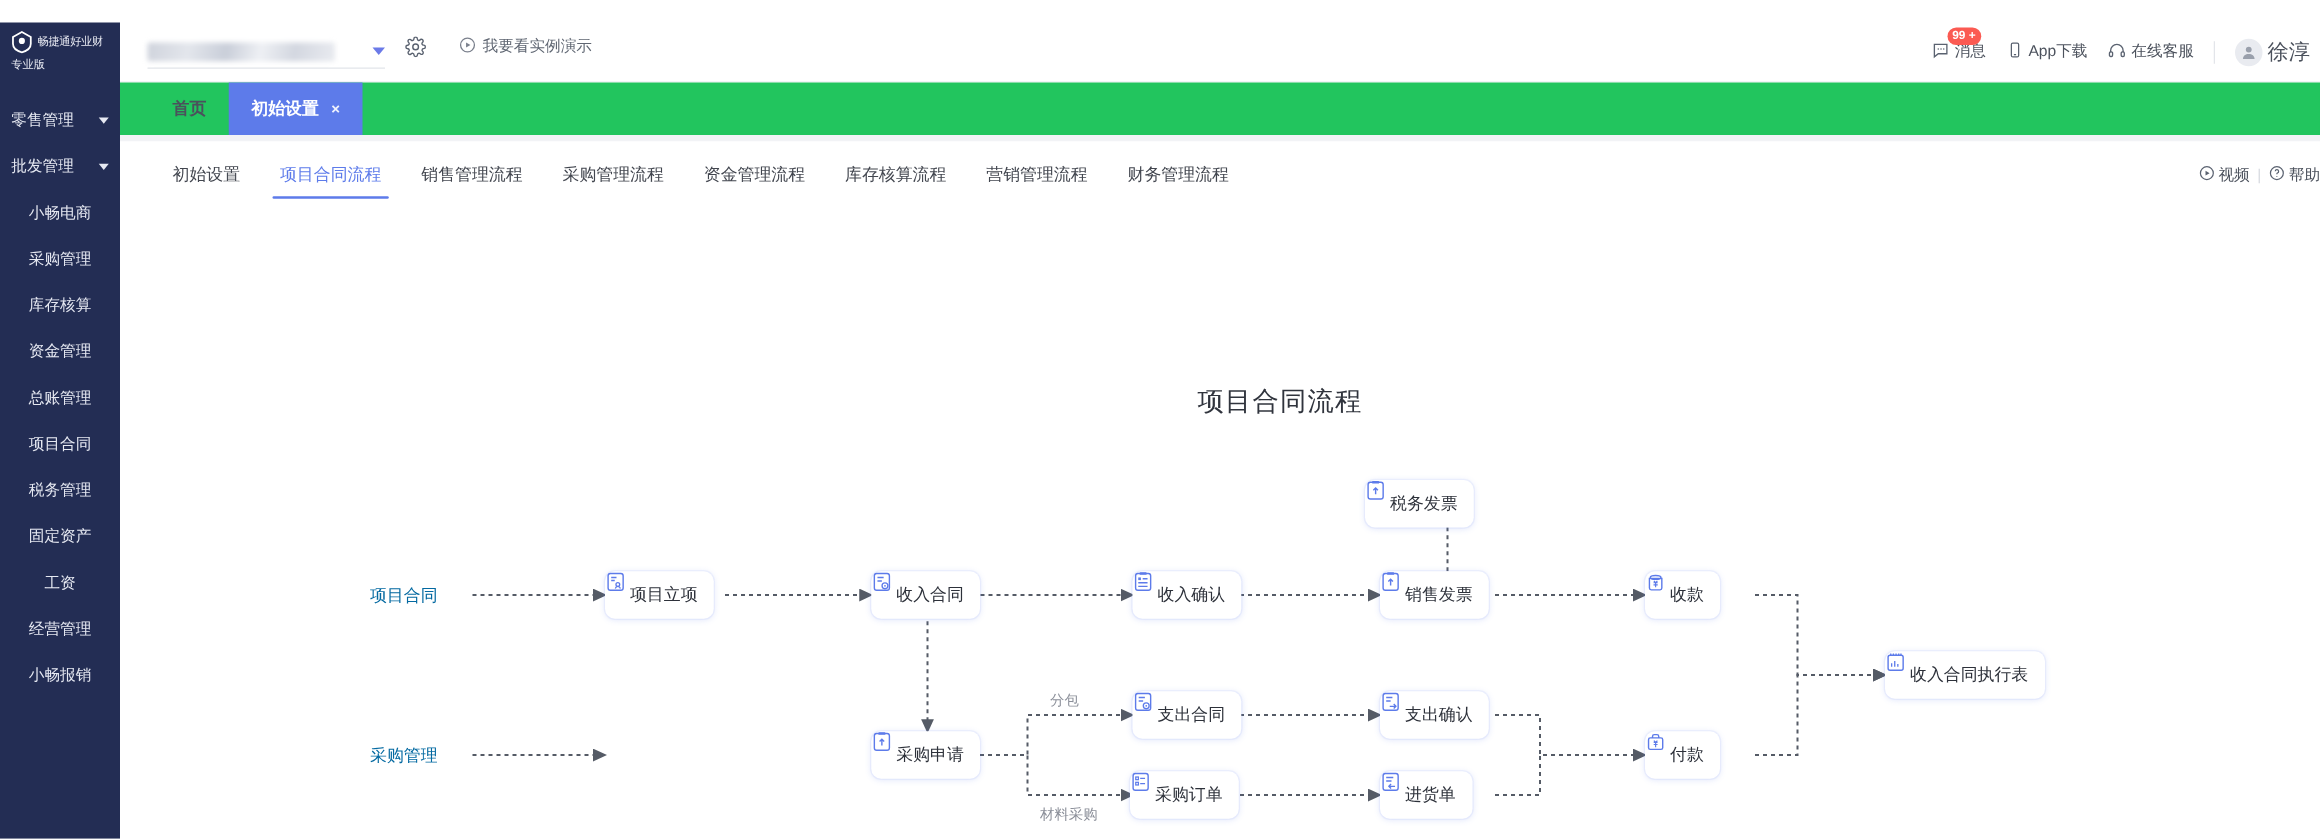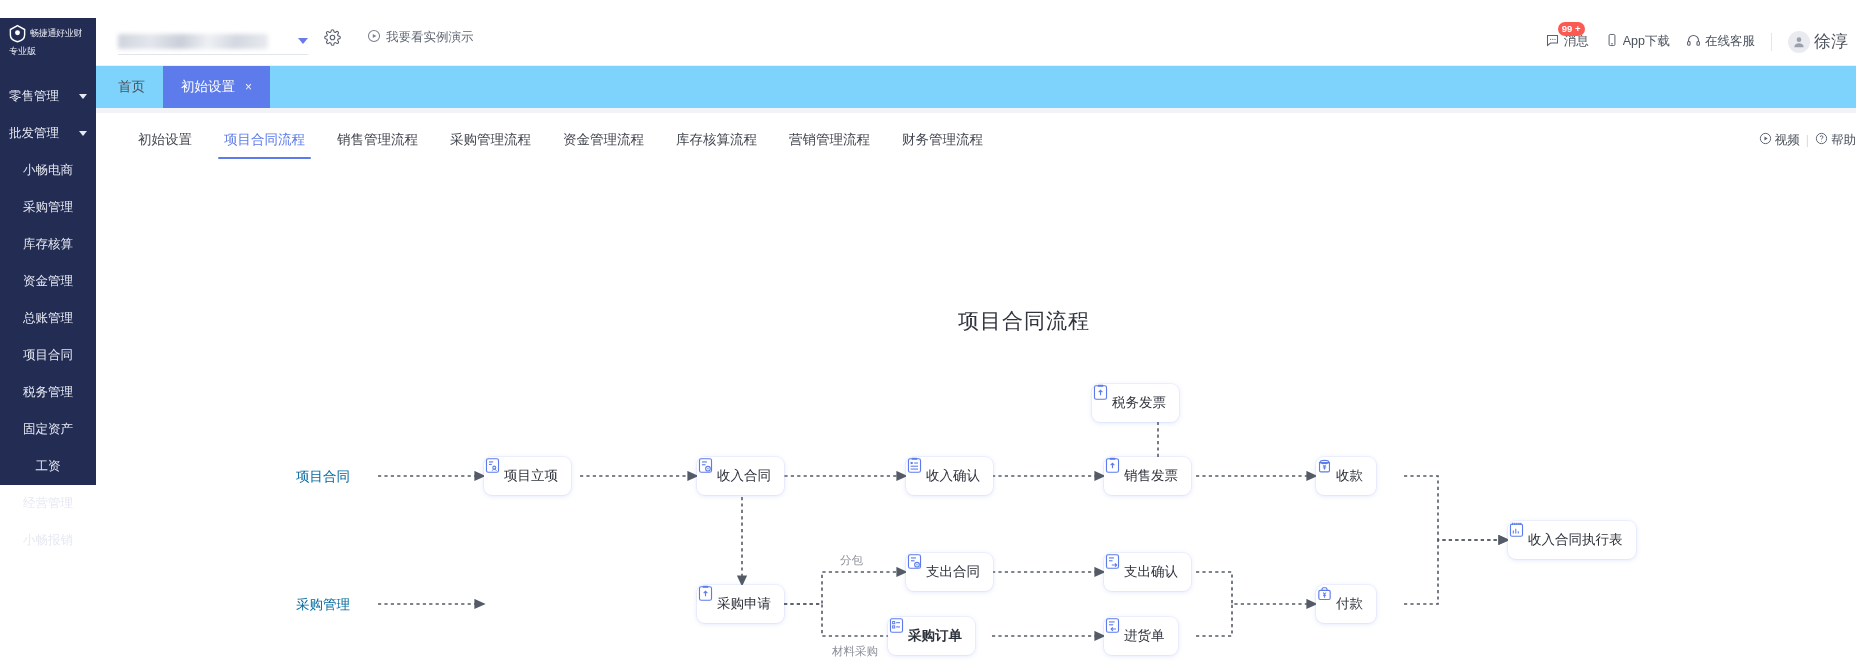--- a/index.html
+++ b/index.html
@@ -2,21 +2,21 @@
 <html><head>
 <meta charset="utf-8">
 <style>
   * { box-sizing: border-box; margin:0; padding:0; }
   html,body { width:1856px; height:671px; overflow:hidden; background:#fff;
     font-family:"Liberation Sans","DejaVu Sans",sans-serif; }
 
   .app { position:relative; width:1856px; height:671px; background:#fff; }
 
   
-  .sidebar { position:absolute; left:0; top:18px; width:96px; height:467px;
+  .sidebar { position:absolute; left:0; top:18px; width:96px; height:653px;
     background:#232d54; color:#fff;font-family:Liberation Mono, monospace; }
   .brand { height:48px; padding:6px 6px 0 8px; }
   .brand-row { display:flex; align-items:center; gap:3px; }
   .logo-mark { width:19px; height:19px; flex:none; position:relative; }
   .logo-mark svg { display:block; }
   .brand-name { font-size:9px; letter-spacing:-0.3px; color:#e8eaf2; white-space:nowrap;
     overflow:hidden; }
   .brand-sub { font-size:9px; color:#e8eaf2; margin-top:2px; padding-left:1px; }
 
   .nav { margin-top:12px; }
@@ -45,22 +45,22 @@
     cursor:pointer; position:relative; }
   .badge { position:absolute; left:13px; top:-11px; background:#fb5a52; color:#fff;
     font-size:9.5px; line-height:13px; height:14px; padding:0 4px; border-radius:7px;
     font-weight:bold; white-space:nowrap; }
   .tr-div { width:1px; height:18px; background:#e3e5ea; }
   .avatar { width:22px; height:22px; border-radius:50%; background:#e9ebf0;
     display:flex; align-items:center; justify-content:center; }
   .uname { font-size:17px; color:#4b515c; }
 
   
-  .pagetabs { position:absolute; left:96px; top:66px; right:0; height:42px; background:#7dd3fc;
-    display:flex; align-items:flex-end; padding-left:4px; }
+  .pagetabs { position:absolute; left:96px; top:66px; right:0; height:42px; background:#22c55e;
+    display:flex; align-items:flex-end; padding-left:24px;font-weight:bold; }
   .ptab { height:42px; padding:0 18px; display:flex; align-items:center; font-size:13.5px;
     color:#4b515c; cursor:pointer; }
   .ptab.active { background:#5d7bea; color:#fff; }
   .ptab .x { margin-left:10px; font-size:12px; opacity:.9; }
 
   
   .subwrap { position:absolute; left:96px; top:108px; right:0; bottom:0; background:#fff;
     border-top:5px solid #f2f3f6; }
   .subtabs { height:54px; display:flex; align-items:center; padding-left:26px;
     position:relative; }
@@ -425,21 +425,21 @@
           <div class="node" style="left: 1124px; top: 310px;">
             <span style="display: flex;">
               <svg class="ic" viewBox="0 0 24 24" fill="none">
                 <rect x="4" y="7.5" width="16" height="13" rx="2" fill="none" stroke="#5d7bea" stroke-width="1.6"></rect>
                 <path d="M8.5 7.5V5.8a2 2 0 0 1 2-2h3a2 2 0 0 1 2 2v1.7" fill="none" stroke="#5d7bea" stroke-width="1.6"></path>
                 <path d="M9.8 12.5h4.4M9.8 15h4.4M12 18v-5.5l-2-2M12 12.5l2-2" stroke="#5d7bea" stroke-width="1.3" fill="none"></path>
               </svg>
             </span>
             <span>付款</span>
           </div>
-          <div class="node" style="left: 696px; top: 342px; font-weight: bold;">
+          <div class="node" style="left: 712px; top: 342px;">
             <span style="display: flex;">
               <svg class="ic" viewBox="0 0 24 24" fill="none">
                 <rect x="3.5" y="2.5" width="17" height="19" rx="2.6" fill="none" stroke="#5d7bea" stroke-width="1.6"></rect>
                 <rect x="6.5" y="6.5" width="3" height="3" fill="none" stroke="#5d7bea" stroke-width="1.4"></rect>
                 <rect x="6.5" y="12.5" width="3" height="3" fill="none" stroke="#5d7bea" stroke-width="1.4"></rect>
                 <line x1="11.5" y1="8" x2="17" y2="8" stroke="#5d7bea" stroke-width="1.5"></line>
                 <line x1="11.5" y1="14" x2="17" y2="14" stroke="#5d7bea" stroke-width="1.5"></line>
               </svg>
             </span>
             <span>采购订单</span>

